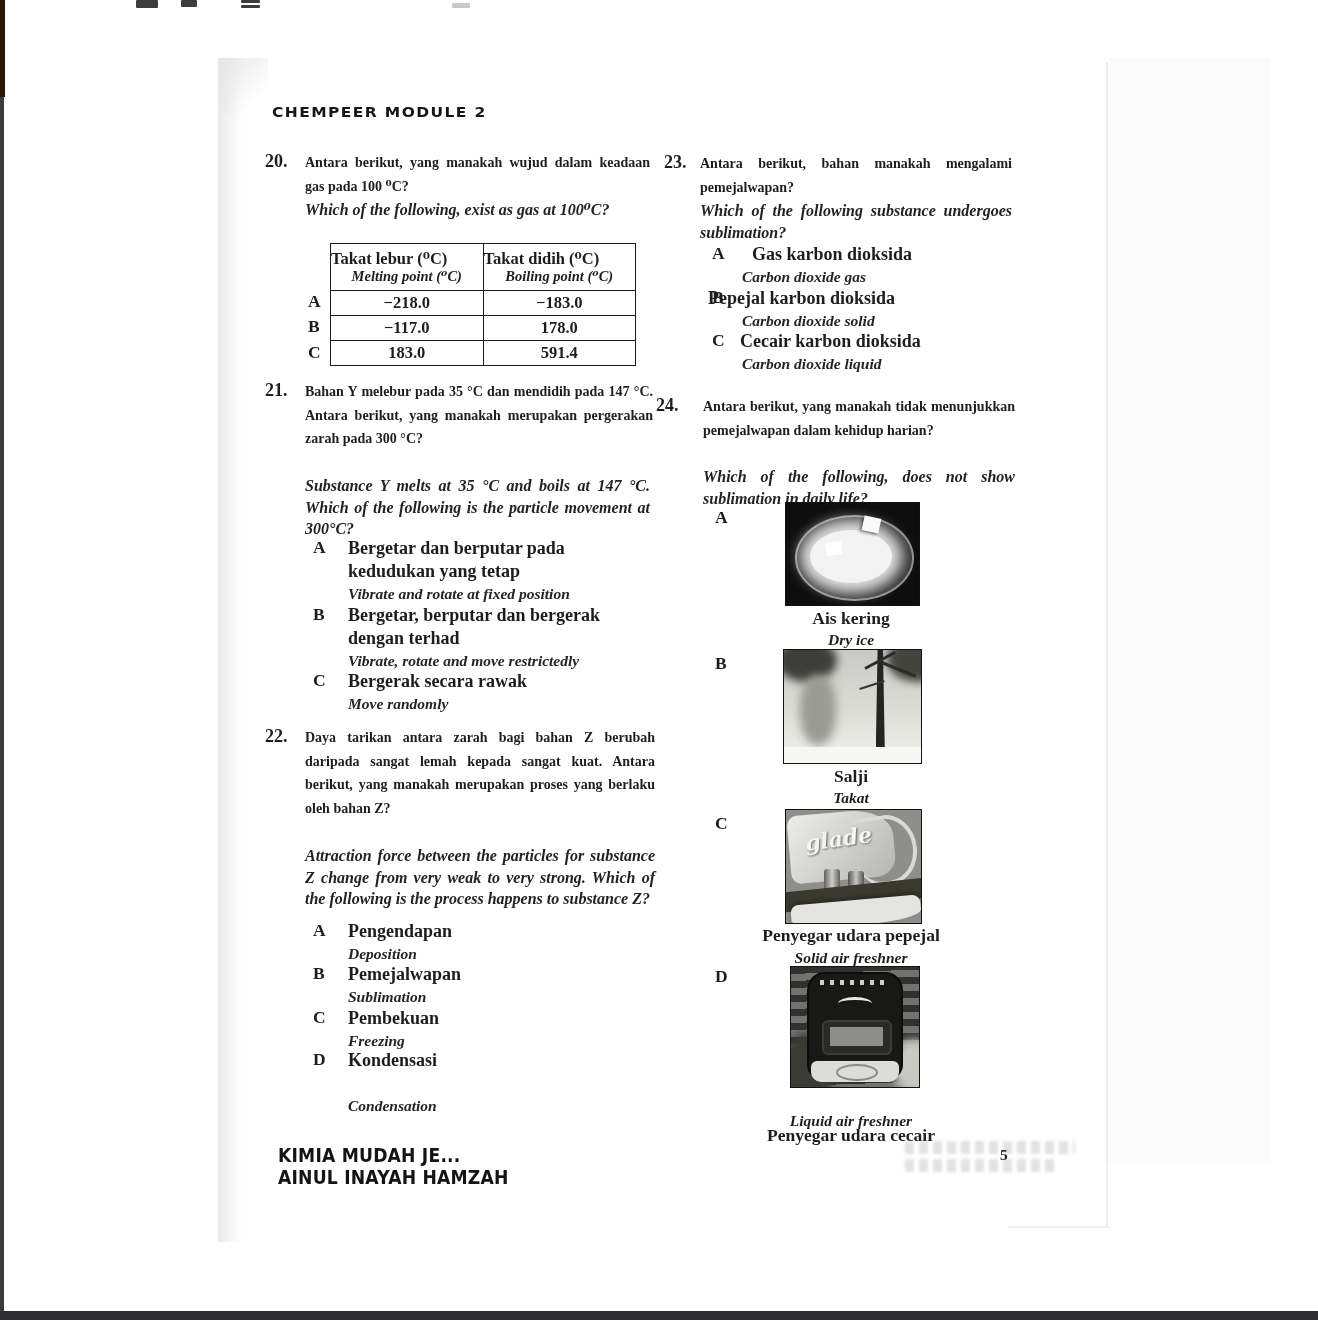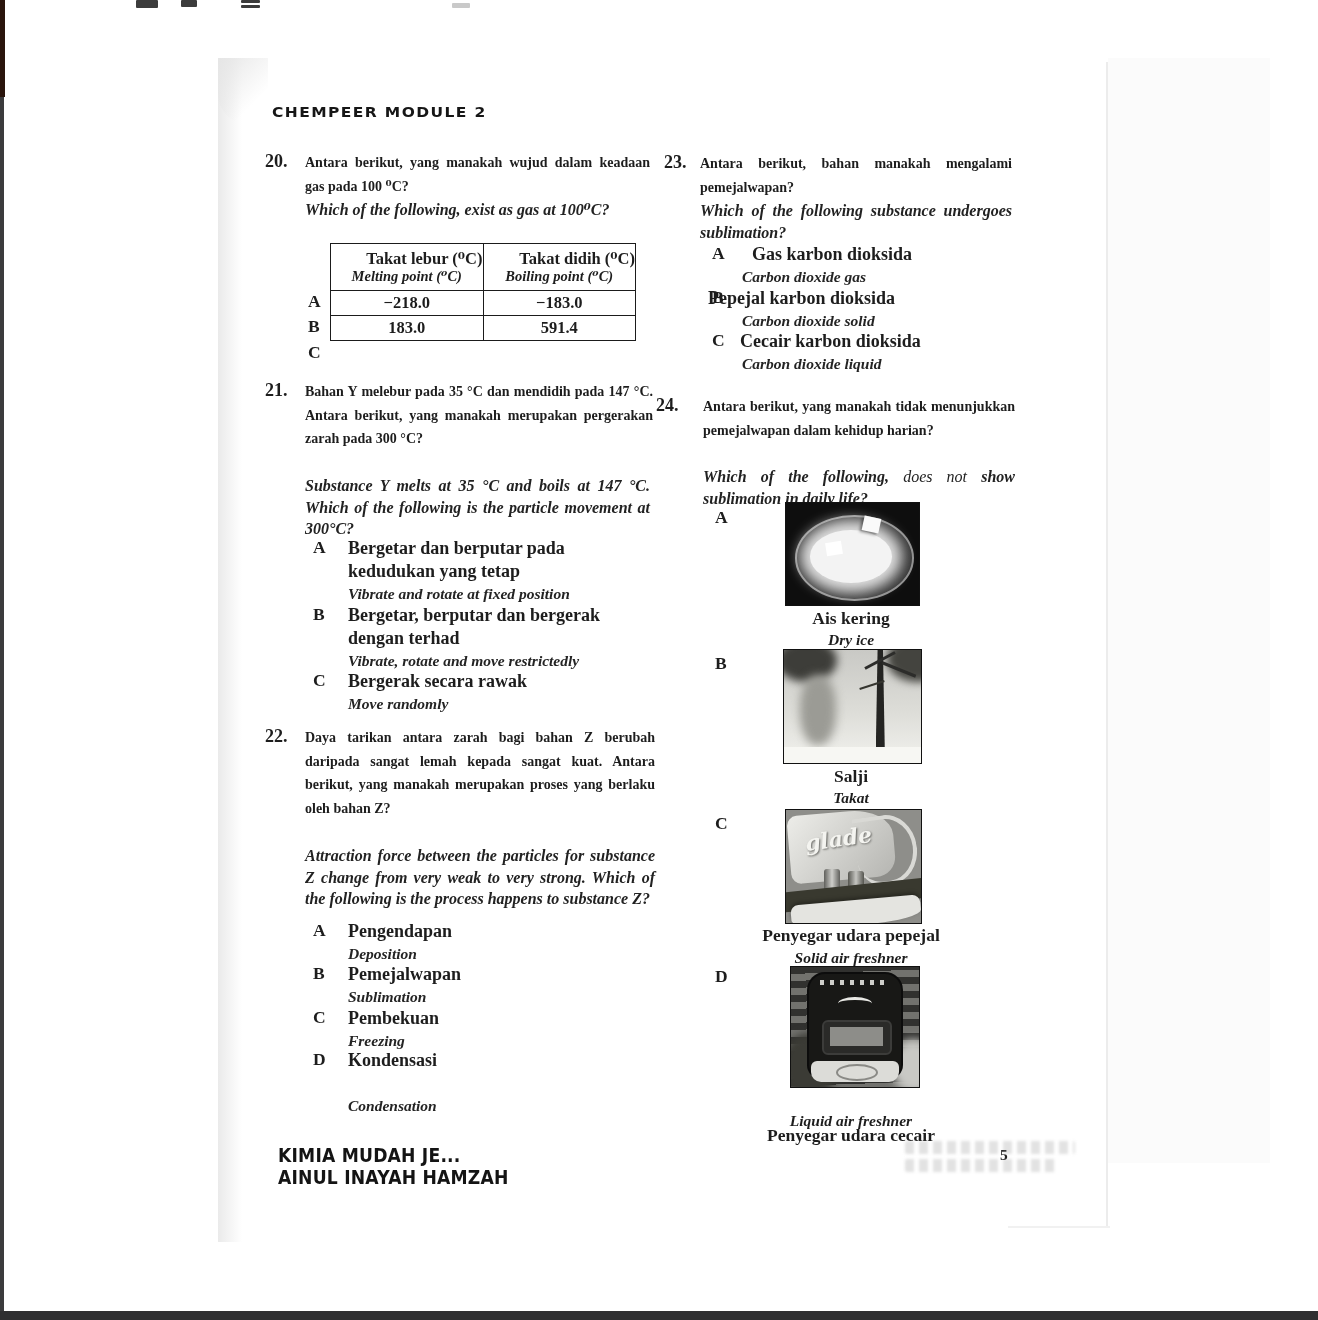--- a/index.html
+++ b/index.html
@@ -38,21 +38,21 @@
   .cap-en{font-style:italic;font-weight:bold;font-size:15.5px;text-align:center;}
   .footer-txt{font-family:"DejaVu Sans","Liberation Sans",sans-serif;font-weight:bold;
     font-size:18.5px;letter-spacing:.2px;color:#141414;line-height:22px;
     transform:scaleX(.93) scaleY(1.04);transform-origin:left top;}
   .pagenum{font-weight:bold;font-size:15.5px;}
   
   table.mcq{border-collapse:collapse;}
   table.mcq th,table.mcq td{border:1.7px solid #1b1b1b;padding:0;}
   table.mcq th{width:152px;height:46px;vertical-align:middle;}
   table.mcq td{height:24px;text-align:center;font-weight:bold;font-size:16.5px;}
-  .th1{font-weight:bold;font-size:16.5px;line-height:19px;text-align:right;}
+  .th1{font-weight:bold;font-size:16.5px;line-height:19px;text-align:left;}
   .th2{font-style:italic;font-weight:bold;font-size:14.5px;line-height:17px;text-align:center;}
   
   .photo{position:absolute;overflow:hidden;border:1px solid #111;}
   .ph-shape{position:absolute;}
 </style>
 </head>
 <body>
 
 <div class="abs edge-left-top"></div>
 <div class="abs edge-left"></div>
@@ -88,20 +88,24 @@
     <th>
       <div class="th1">Takat didih (⁰C)</div>
       <div class="th2">Boiling point (⁰C)</div>
     </th>
   </tr>
   <tr>
     <td>−218.0</td>
     <td>−183.0</td>
   </tr>
   <tr>
+    <td>−117.0</td>
+    <td>178.0</td>
+  </tr>
+  <tr>
     <td>183.0</td>
     <td>591.4</td>
   </tr>
 </tbody>
   </table>
 
 <div class="abs qnum" style="left:265px;top:380px;">21.</div>
 <div class="abs malay" style="left:305px;top:380px;width:348px;">Bahan Y melebur pada 35 °C dan mendidih pada 147 °C. Antara berikut, yang manakah merupakan pergerakan zarah pada 300 °C?</div>
 <div class="abs eng" style="left:305px;top:475px;width:345px;">Substance Y melts at 35 °C and boils at 147 °C. Which of the following is the particle movement at 300°C?</div>
 
@@ -148,21 +152,21 @@
 <div class="abs opt-letter" style="left:712px;top:287px;">B</div>
 <div class="abs opt-my" style="left:708px;top:287px;width:290px;">Pepejal karbon dioksida</div>
 <div class="abs opt-en" style="left:742px;top:310px;width:290px;">Carbon dioxide solid</div>
 
 <div class="abs opt-letter" style="left:712px;top:330px;">C</div>
 <div class="abs opt-my" style="left:740px;top:330px;width:290px;">Cecair karbon dioksida</div>
 <div class="abs opt-en" style="left:742px;top:353px;width:290px;">Carbon dioxide liquid</div>
 
 <div class="abs qnum" style="left:656px;top:395px;">24.</div>
 <div class="abs malay" style="left:703px;top:395px;width:312px;"><span>Antara berikut, yang manakah </span><span style="font-weight:bold;">tidak</span><span> menunjukkan pemejalwapan dalam kehidup harian?</span></div>
-<div class="abs eng" style="left:703px;top:466px;width:312px;"><span>Which of the following, </span><span style="font-weight:normal;">does not</span><span> show sublimation in daily life?</span></div>
+<div class="abs eng" style="left:703px;top:466px;width:312px;"><span>Which of the following, </span><span style="font-weight:bold;">does not</span><span> show sublimation in daily life?</span></div>
 
 <div class="abs opt-letter" style="left:715px;top:507px;">A</div>
 <div class="photo" style="left:785px;top:502px;width:133px;height:102px;background:#0e0e0e;">
   <div class="ph-shape" style="left:7%;top:12%;width:86%;height:80%;border-radius:50%;background:radial-gradient(ellipse at 50% 45%,#585858,#262626);border:2px solid #8f8f8f;"></div>
   <div class="ph-shape" style="left:18%;top:26%;width:62%;height:52%;border-radius:50%;background:#f3f3f3;box-shadow:0 0 14px 10px rgba(250,250,250,.85);"></div>
   <div class="ph-shape" style="left:58%;top:14%;width:17px;height:15px;background:#fafafa;transform:rotate(12deg);box-shadow:-2px 2px 3px rgba(0,0,0,.4);"></div>
   <div class="ph-shape" style="left:30%;top:38%;width:16px;height:13px;background:#ffffff;transform:rotate(-9deg);"></div>
 </div>
 <div class="abs cap-my" style="left:731px;top:608px;width:240px;">Ais kering</div>
 <div class="abs cap-en" style="left:731px;top:631px;width:240px;">Dry ice</div>

